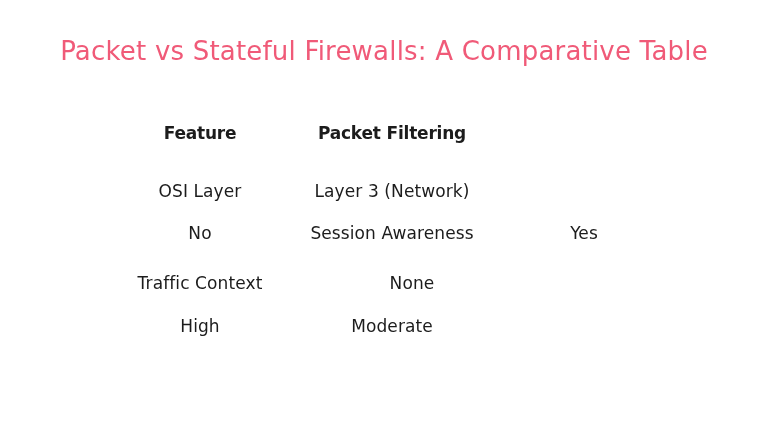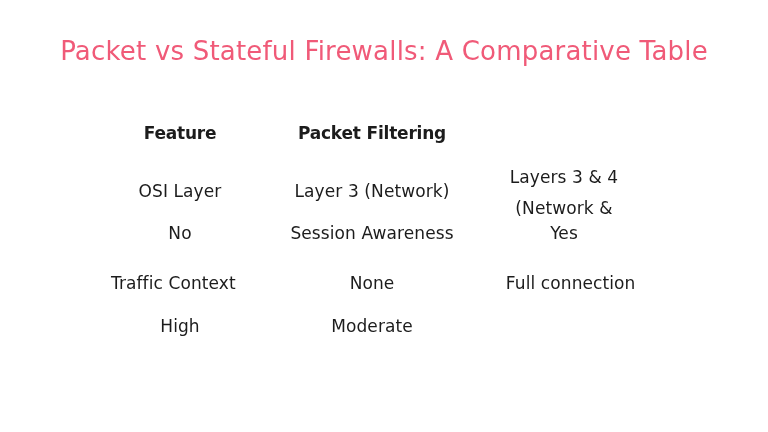--- a/index.html
+++ b/index.html
@@ -33,21 +33,21 @@
     font-size: 26px;
     font-weight: 400;
     letter-spacing: 0.2px;
     color: #f05a78;
     white-space: nowrap;
   }
 
   
   .table {
     position: absolute;
-    left: 84px;
+    left: 104px;
     top: 112px;
     width: 576px;
   }
 
   .row {
     display: flex;
     width: 100%;
     align-items: flex-start;
   }
 
@@ -119,33 +119,31 @@
   <div class="table">
 
     <div class="row row-header">
       <div class="cell col-feature">Feature</div>
       <div class="cell col-packet">Packet Filtering</div>
     </div>
 
     <div class="row row-body row-osi">
       <div class="cell col-feature">OSI Layer</div>
       <div class="cell col-packet">Layer 3 (Network)</div>
-      <div class="cell col-stateful cell-wrap">Layers 3 &amp; 4 (Network &amp;</div>
     </div>
 
     <div class="row row-body row-session">
       <div class="cell col-packet">No</div>
       <div class="cell col-feature">Session Awareness</div>
       <div class="cell col-stateful">Yes</div>
     </div>
 
     <div class="row row-body row-traffic">
       <div class="cell col-feature">Traffic Context</div>
       <div class="cell col-packet">None</div>
-      <div class="cell col-stateful">Full connection</div>
     </div>
 
     <div class="row row-body row-perf">
       <div class="cell col-packet">High</div>
       <div class="cell col-stateful">Moderate</div>
     </div>
 
   </div>
 
 </div>

